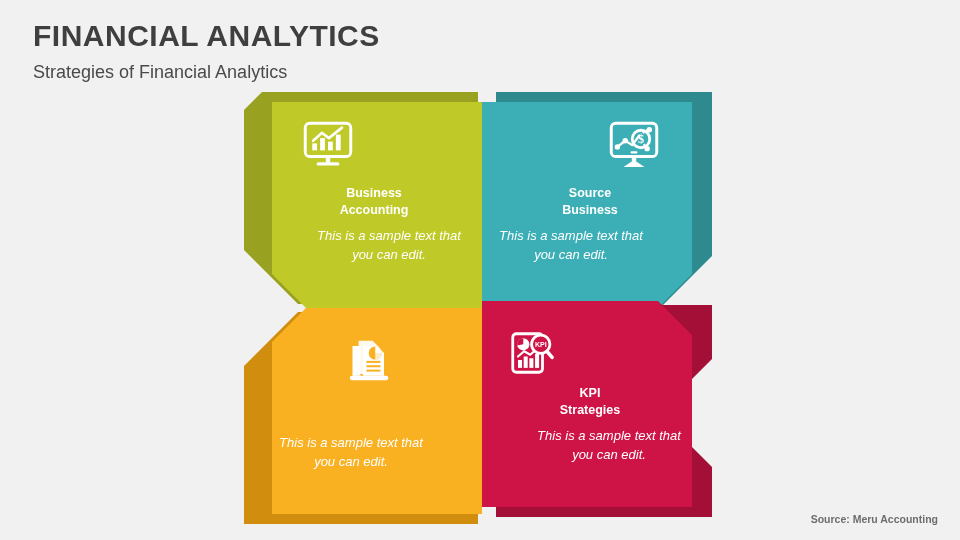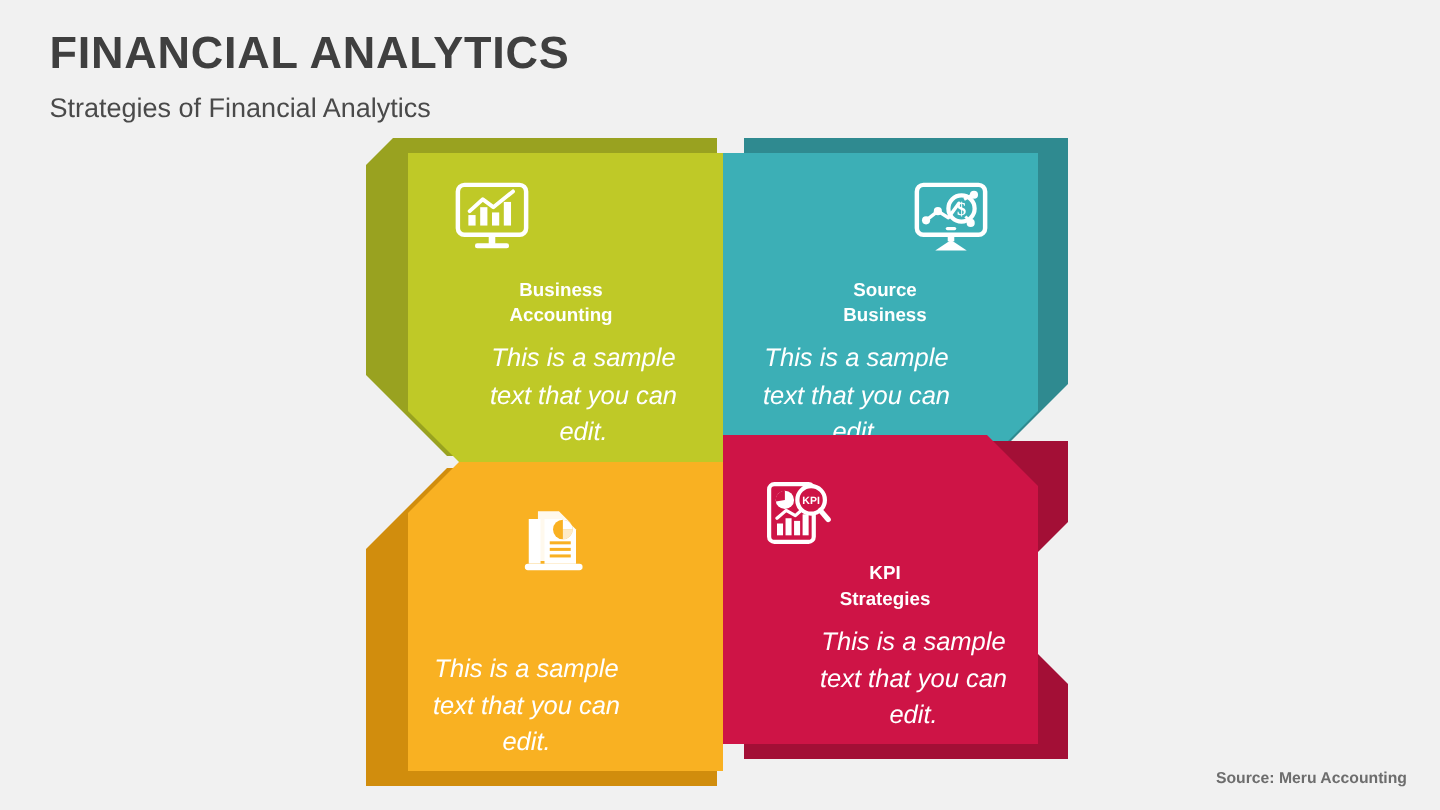--- a/index.html
+++ b/index.html
@@ -26,36 +26,36 @@
     font-size:10.5px;font-weight:bold;
     color:#6d6d6d;
   }
 
   
   .diagram{position:absolute;left:262px;top:96px;width:440px;height:424px;}
   .quad{position:absolute;width:220px;height:212px;}
   .q-tl{left:0;top:0;}
   .q-tr{left:220px;top:0;}
   .q-bl{left:0;top:212px;}
-  .q-br{left:220px;top:194px;}
+  .q-br{left:220px;top:205px;}
   .quad svg{position:absolute;left:0;top:0;overflow:visible;}
 
   .qcontent{position:absolute;left:0;top:0;width:220px;height:212px;}
 
   .icon-wrap{position:absolute;width:56px;height:56px;}
   .icon-wrap svg{position:static;width:56px;height:56px;display:block;}
 
   .qtitle{
     position:absolute;width:100%;
     color:#ffffff;font-weight:bold;font-size:12.5px;
     line-height:1.32;text-align:center;
   }
   .qdesc{
     position:absolute;width:100%;
-    color:#ffffff;font-style:italic;font-size:17px;
+    color:#ffffff;font-style:italic;font-size:13px;
     line-height:1.45;text-align:center;
   }
 
   
   .q-tl .icon-wrap{left:38px;top:22px;}
   .q-tl .qtitle{left:32px;top:89px;width:160px;}
   .q-tl .qdesc{left:52px;top:131px;width:150px;}
 
   .q-tr .icon-wrap{left:124px;top:22px;}
   .q-tr .qtitle{left:28px;top:89px;width:160px;}

